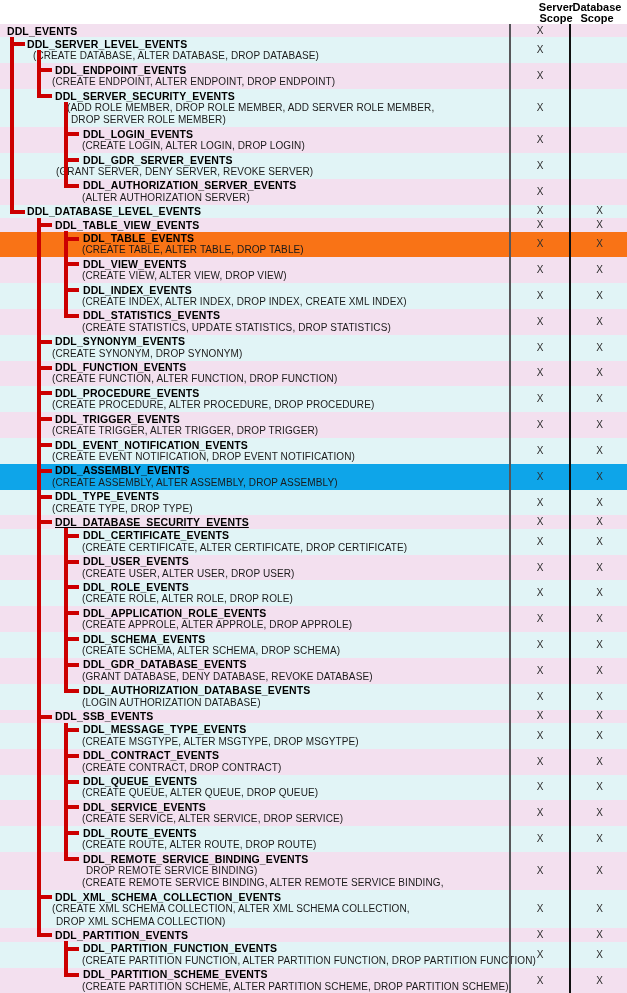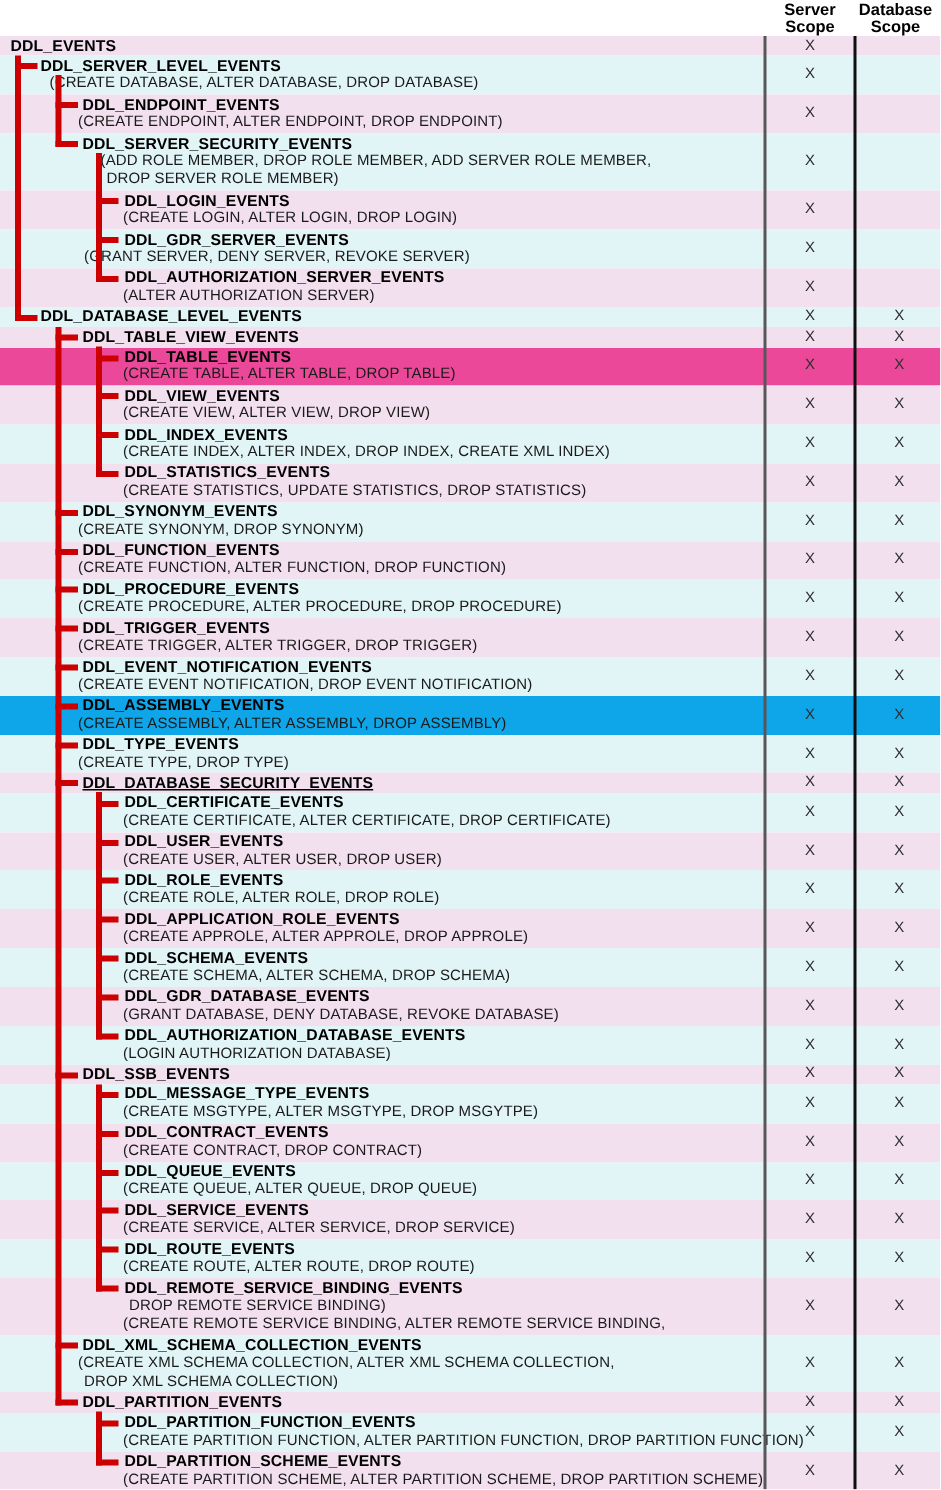--- a/index.html
+++ b/index.html
@@ -6,21 +6,21 @@
   html,body { background:#fff; }
   #stage {
     position:relative; width:627px; height:993px; overflow:hidden;
     background:#fff; font-family:"Liberation Sans", sans-serif;
   }
   #header { position:absolute; top:0; left:0; width:627px; height:24px; }
   .col-head {
     position:absolute; top:2px; text-align:center;
     font-size:11px; font-weight:bold; color:#000; line-height:11px;
   }
-  #head-server   { left:509px; width:62px; }
+  #head-server   { left:525px; width:62px; }
   #head-database { left:566px; width:62px; }
   #rows { position:absolute; top:24px; left:0; width:627px; }
   .row { position:relative; width:627px; padding:0.5px 0; }
   .title {
     display:block; font-weight:bold; font-size:10.5px; color:#000;
     line-height:12.4px; white-space:nowrap; letter-spacing:0.1px;
   }
   .paren {
     display:block; font-size:10px; color:#1a1a1a;
     line-height:12.4px; white-space:nowrap; letter-spacing:0.1px;
@@ -93,21 +93,21 @@
         <span class="title" style="margin-left: 27px;">DDL_DATABASE_LEVEL_EVENTS</span>
         <span class="mark server">X</span>
         <span class="mark database">X</span>
       </div>
       <div class="row" style="background: rgb(243, 224, 239);">
         <div class="stub" style="left: 37px; width: 15px; background: rgb(204, 0, 0);"></div>
         <span class="title" style="margin-left: 55px;">DDL_TABLE_VIEW_EVENTS</span>
         <span class="mark server">X</span>
         <span class="mark database">X</span>
       </div>
-      <div class="row" style="background: #ec4899;">
+      <div class="row" style="background: #f97316;">
         <div class="stub" style="left: 64px; width: 15px; background: rgb(204, 0, 0);"></div>
         <span class="title" style="margin-left: 83px;">DDL_TABLE_EVENTS</span>
         <span class="paren" style="margin-left: 82px;">(CREATE TABLE, ALTER TABLE, DROP TABLE)</span>
         <span class="mark server">X</span>
         <span class="mark database">X</span>
       </div>
       <div class="row" style="background: rgb(243, 224, 239);">
         <div class="stub" style="left: 64px; width: 15px; background: rgb(204, 0, 0);"></div>
         <span class="title" style="margin-left: 83px;">DDL_VIEW_EVENTS</span>
         <span class="paren" style="margin-left: 82px;">(CREATE VIEW, ALTER VIEW, DROP VIEW)</span>

